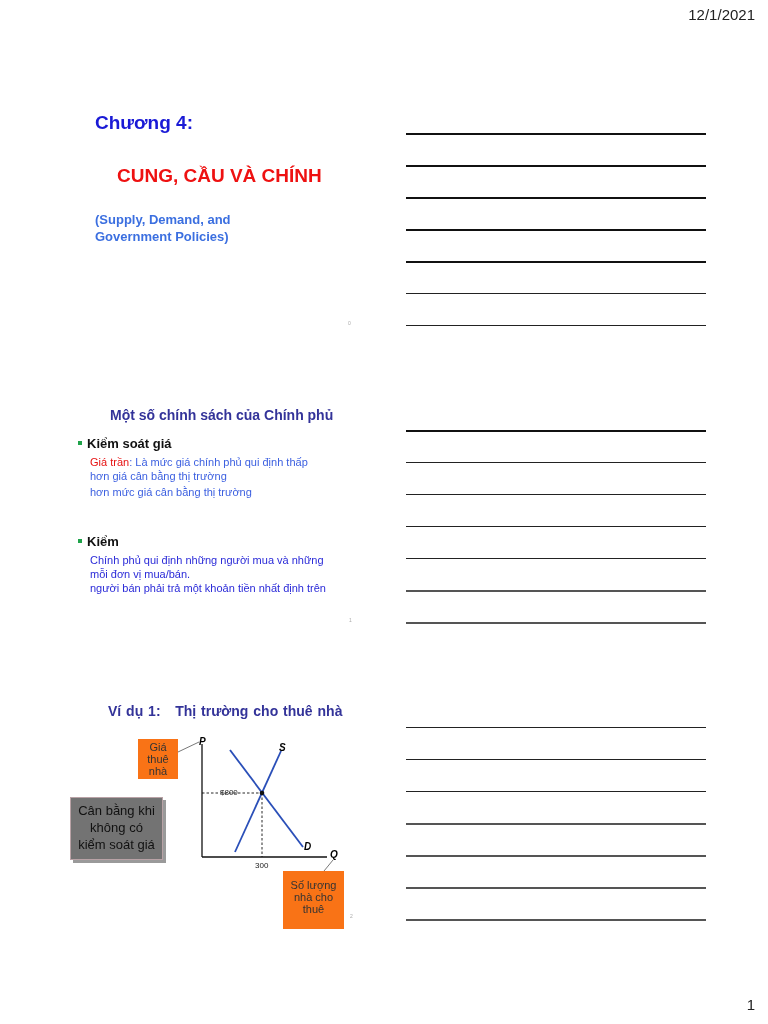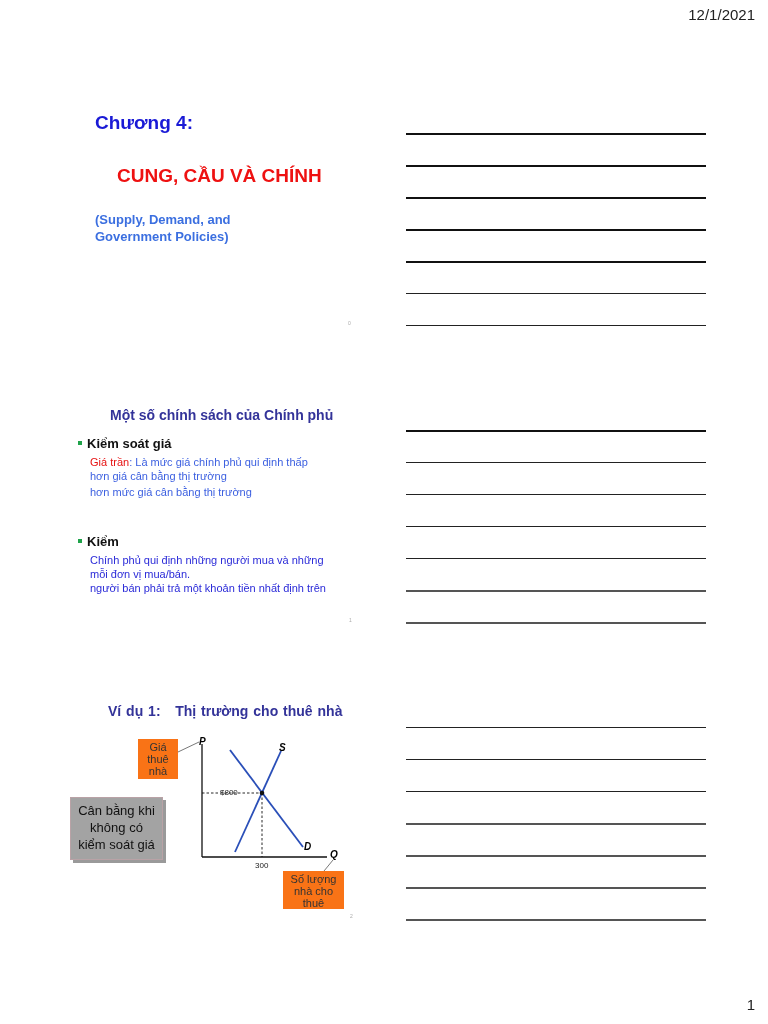--- a/index.html
+++ b/index.html
@@ -98,21 +98,21 @@
     
     .s3-title {
       left: 108px; top: 703px;
       font-size: 14px; font-weight: bold;
       color: #333399;
       word-spacing: 1px;
     }
     .pink-box {
       left: 70px; top: 797px;
       width: 93px; height: 63px;
-      background: #a3a3a3;
+      background: #737373;
       border: 1px solid #b9a2a6;
       box-shadow: 3px 3px 0 #9a9a9a;
       text-align: center;
       font-size: 13px;
       line-height: 17px;
       color: #111;
       padding-top: 4px;
       box-sizing: border-box;
     }
     .yellow-box {
@@ -202,21 +202,21 @@
     <div>không có</div>
     <div>kiểm soát giá</div>
   </div>
 
   <div class="abs yellow-box" style="left:138px; top:739px; width:40px; height:40px; padding-top:2px;">
     <div>Giá</div>
     <div>thuê</div>
     <div>nhà</div>
   </div>
 
-  <div class="abs yellow-box" style="left:283px; top:871px; width:61px; height:38px; padding-top:2px;">
+  <div class="abs yellow-box" style="left:283px; top:871px; width:61px; height:58px; padding-top:8px;">
     <div>Số lượng</div>
     <div>nhà cho</div>
     <div>thuê</div>
   </div>
 
   <svg class="abs chart-svg" width="768" height="1024" viewBox="0 0 768 1024" style="pointer-events:none;">
 
     <line x1="178" y1="752" x2="199" y2="742" stroke="#555" stroke-width="0.8"></line>
     <line x1="324" y1="871" x2="333" y2="860" stroke="#555" stroke-width="0.8"></line>
 

